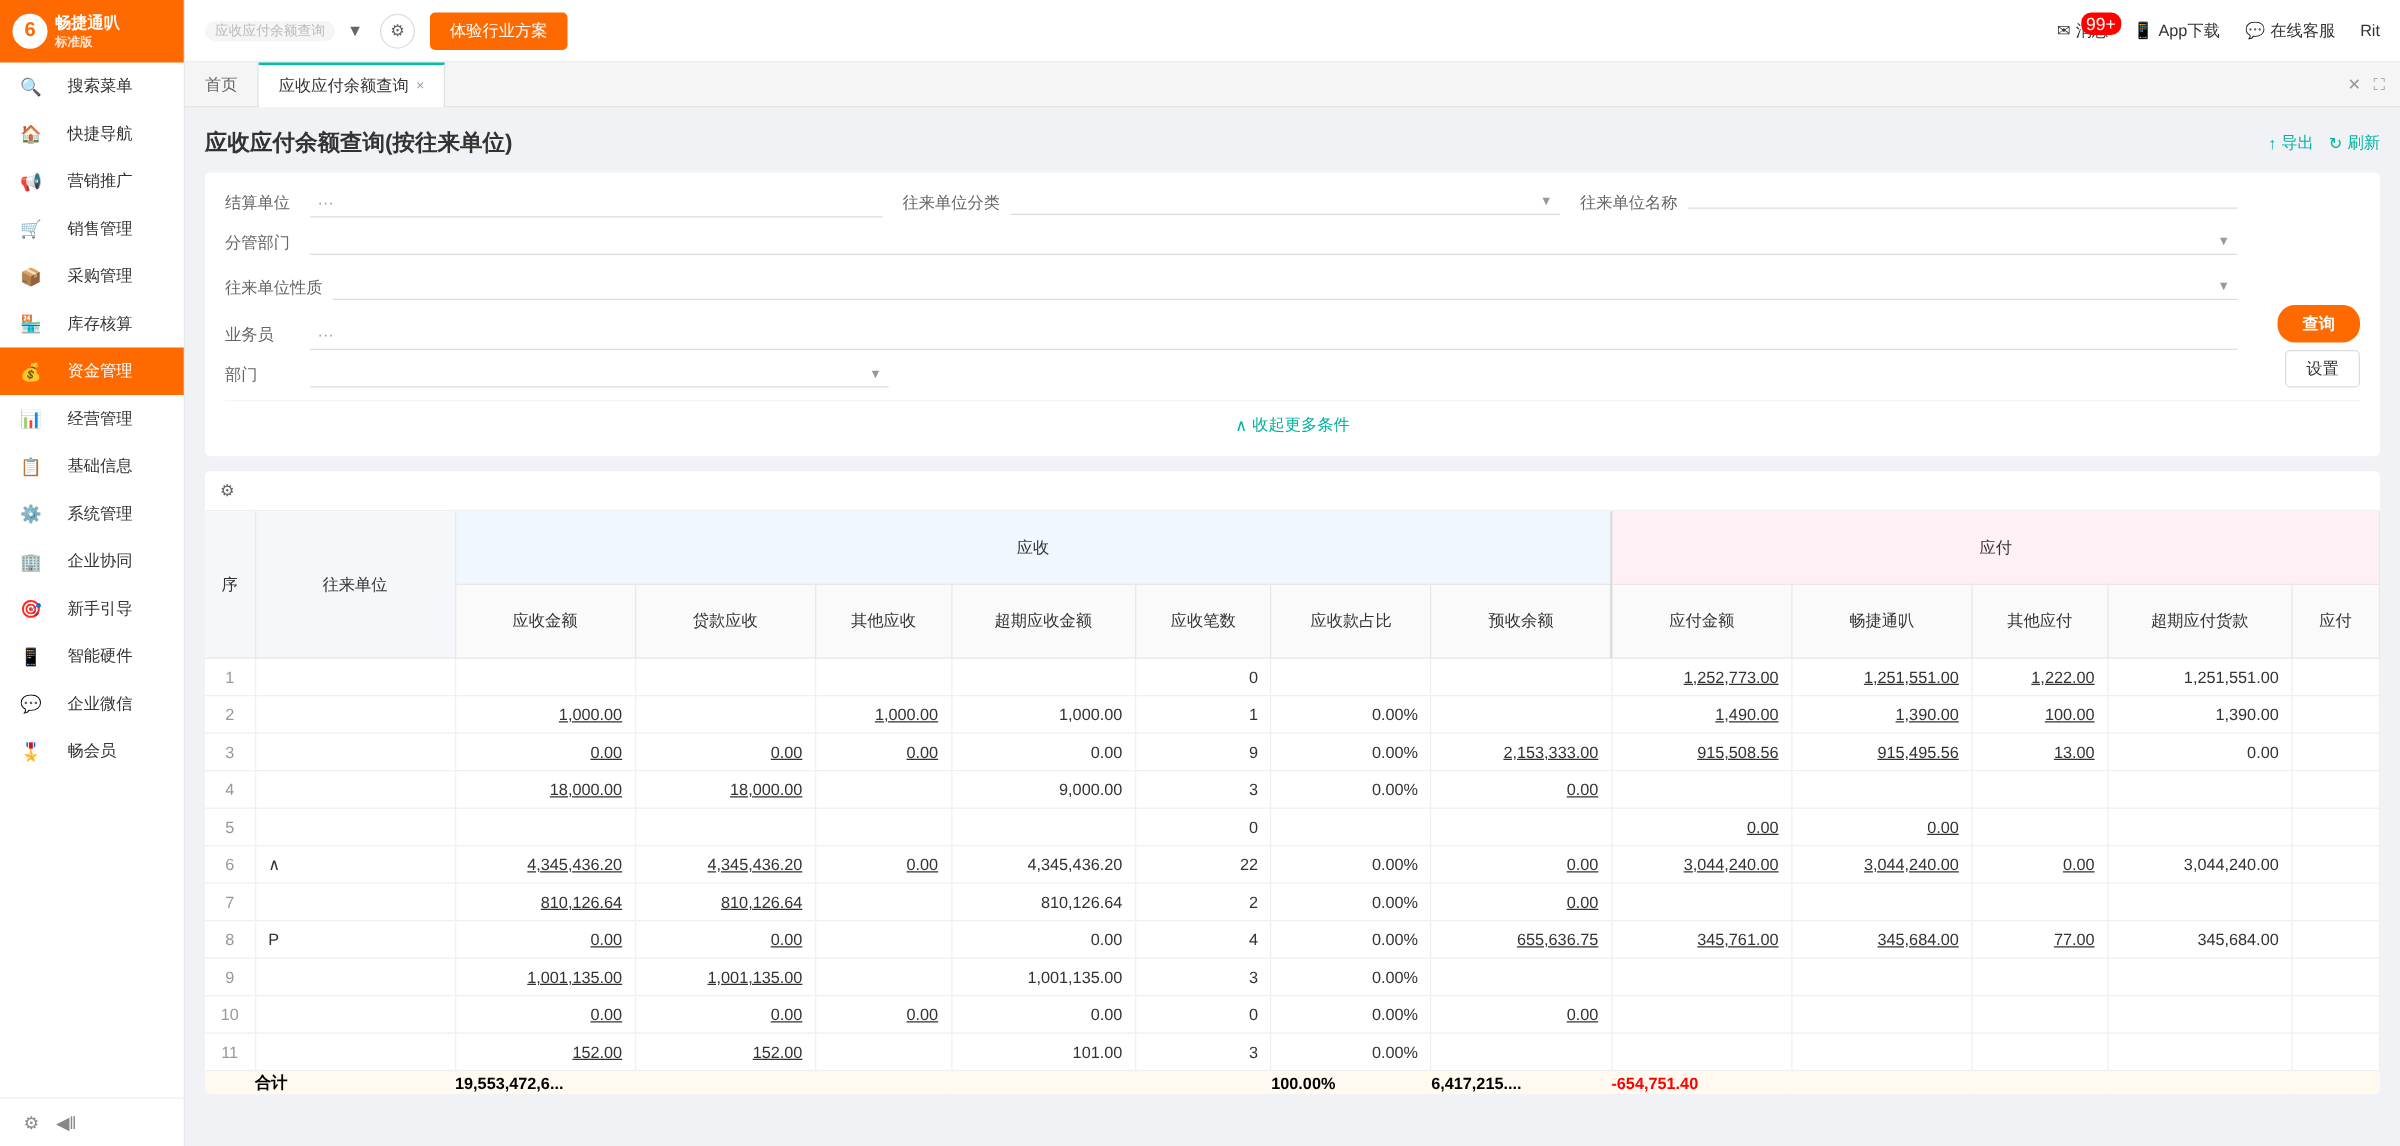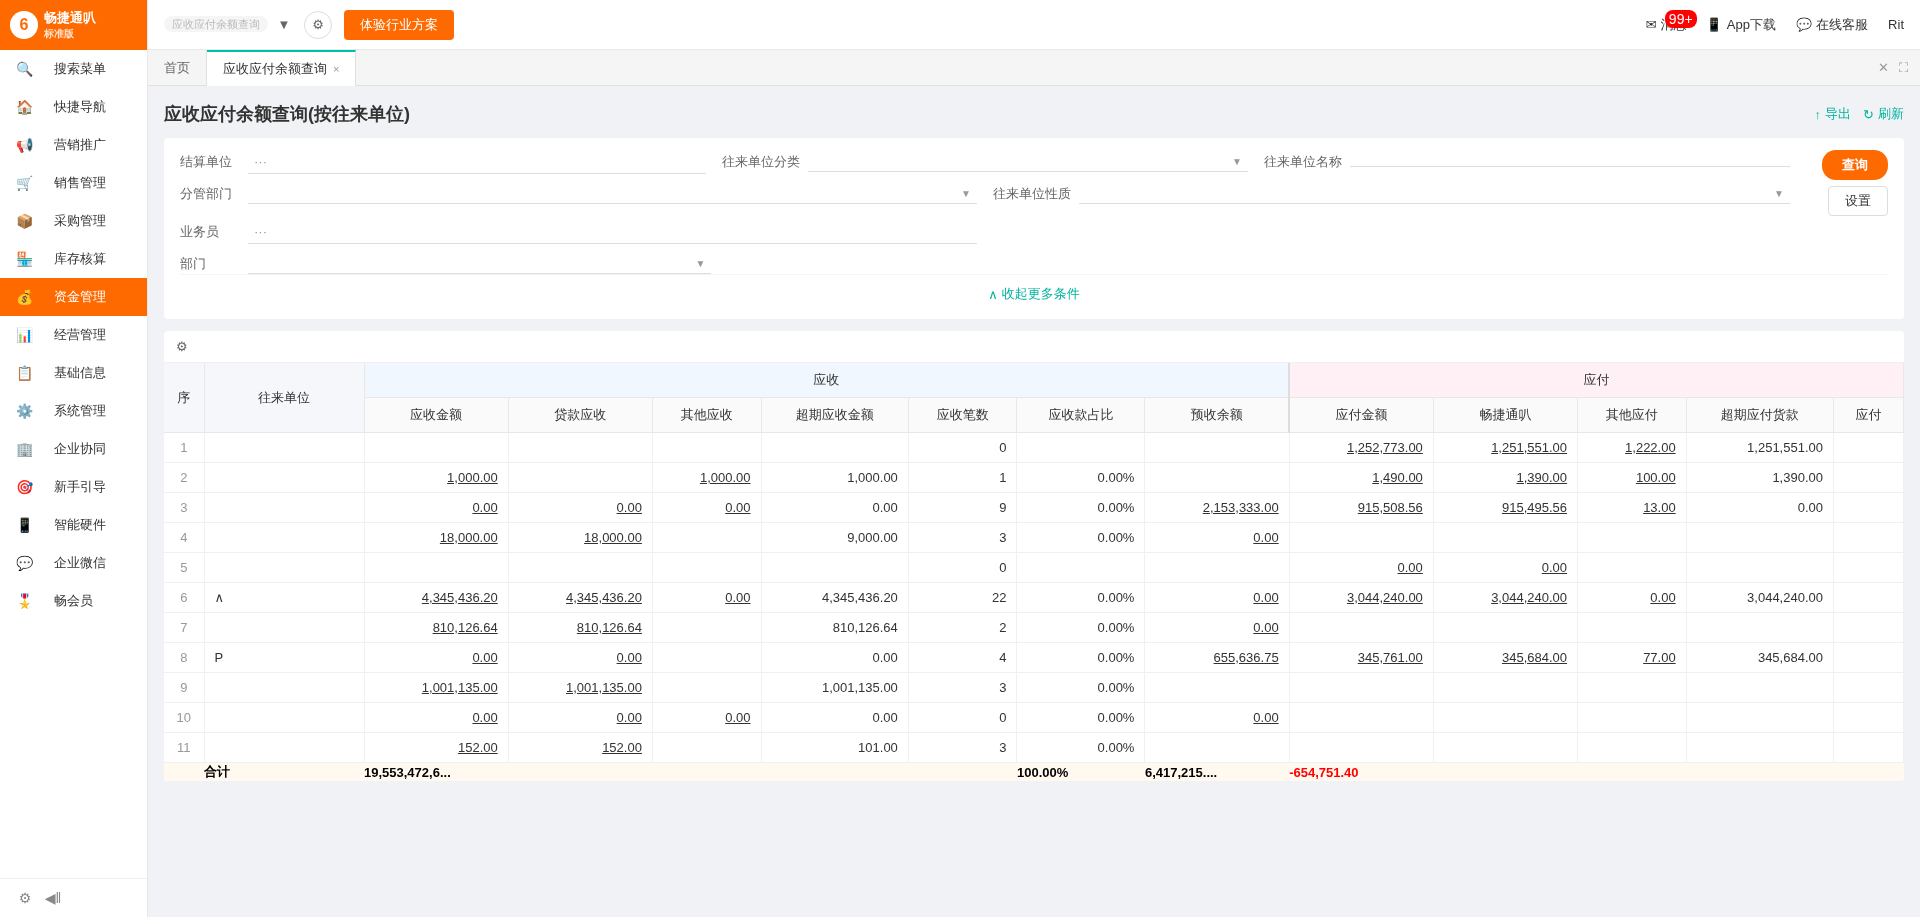--- a/index.html
+++ b/index.html
@@ -343,21 +343,21 @@
       padding: 8px 12px;
       border-bottom: 1px solid #f0f0f0;
     }
     table {
       width: 100%;
       border-collapse: collapse;
       font-size: 12px;
     }
     thead tr th {
       background: #f5f7fa;
-      padding: 8px 10px;
+      padding: 20px 10px;
       text-align: center;
       border-bottom: 1px solid #e8e8e8;
       border-right: 1px solid #e8e8e8;
       color: #333;
       white-space: nowrap;
       font-weight: 500;
     }
     thead tr.sub-header th {
       background: #fafafa;
       font-weight: normal;
@@ -531,21 +531,21 @@
           <span>刷新</span>
         </button>
       </div>
     </div>
 
     <div class="search-panel">
       <div style="display:flex; gap:16px;">
 
 
         <div style="flex:1;">
-          <div style="display:flex; gap:20px; align-items:flex-start;">
+          <div style="display:flex; gap:20px; margin-bottom:10px; align-items:flex-end;">
 
             <div style="flex:1; display:flex; flex-direction:column; gap:10px;">
               <div style="display:grid; grid-template-columns:1fr 1fr 1fr; gap:16px;">
                 <div class="filter-item">
                   <span class="filter-label">结算单位</span>
                   <div class="filter-input">
                     <span class="dots">···</span>
                   </div>
                 </div>
                 <div class="filter-item">
@@ -555,21 +555,21 @@
                     <span class="arrow">▼</span>
                   </div>
                 </div>
                 <div class="filter-item">
                   <span class="filter-label">往来单位名称</span>
                   <div class="filter-input">
                     <span></span>
                   </div>
                 </div>
               </div>
-              <div style="display:grid; grid-template-columns:1fr 1fr; gap:16px;">
+              <div style="display:grid; grid-template-columns:1fr; gap:16px;">
                 <div class="filter-item">
                   <span class="filter-label">分管部门</span>
                   <div class="filter-input">
                     <span></span>
                     <span class="arrow">▼</span>
                   </div>
                 </div>
                 <div class="filter-item">
                   <span class="filter-label">往来单位性质</span>
                   <div class="filter-input">

